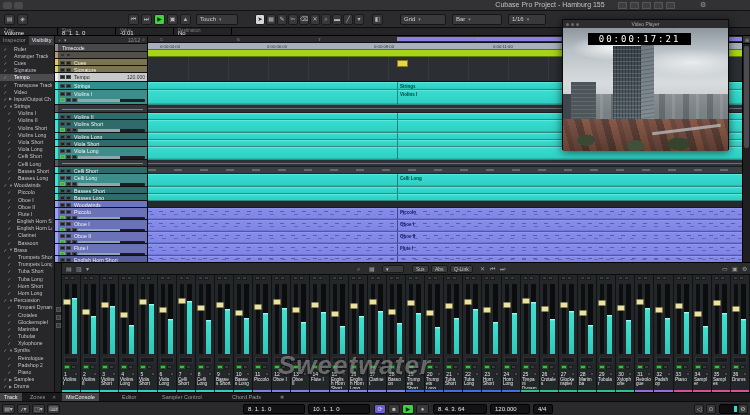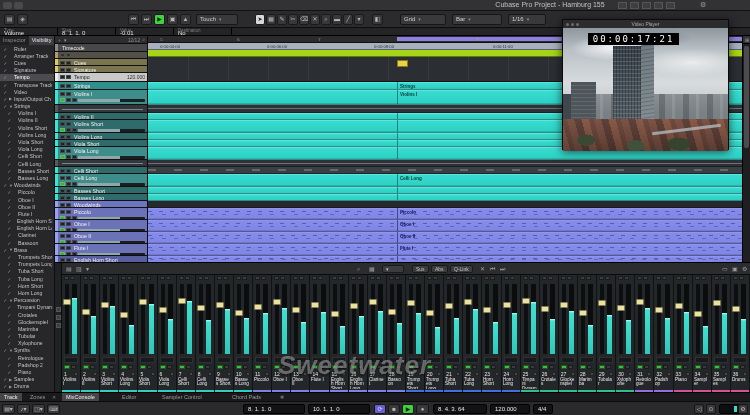--- a/index.html
+++ b/index.html
@@ -177,21 +177,21 @@
   .v-tower{position:absolute;left:30%;top:15%;width:17%;height:81%;background:
     repeating-linear-gradient(0deg,rgba(255,255,255,.14) 0 1px,transparent 1px 4px),
     repeating-linear-gradient(90deg,rgba(0,0,0,.28) 0 1px,transparent 1px 3px),
     linear-gradient(180deg,#39424a 0,#4a545c 40%,#5d6870 100%);}
   .v-tower-side{position:absolute;left:47%;top:13%;width:8%;height:83%;background:
     repeating-linear-gradient(0deg,rgba(0,0,0,.2) 0 1px,transparent 1px 4px),
     linear-gradient(180deg,#707a82,#8a949a);transform:skewY(-8deg);}
   .v-bldg2{position:absolute;left:5%;bottom:20%;width:15%;height:36%;background:
     repeating-linear-gradient(0deg,rgba(255,255,255,.1) 0 1px,transparent 1px 4px),#4e565c;}
   .v-bldg3{position:absolute;left:0;bottom:18%;width:8%;height:28%;background:#3f474d;}
-  .v-tc{position:absolute;left:15%;top:5px;background:#000;color:#fff;font-family:"DejaVu Sans Mono",monospace;font-size:9px;letter-spacing:2px;padding:1px 5px;}
+  .v-tc{position:absolute;left:15%;top:5px;background:#000;color:#fff;font-family:"DejaVu Sans Mono",monospace;font-size:9px;letter-spacing:2px;padding:1px 11px;}
 </style>
 </head>
 <body>
 
 <div id="app">
 
   <div class="titlebar">
     <i class="tb-dot" style="left:3px"></i>
     <i class="tb-dot" style="left:14px"></i>
     <span class="tb-title">Cubase Pro Project - Hamburg 155</span>

